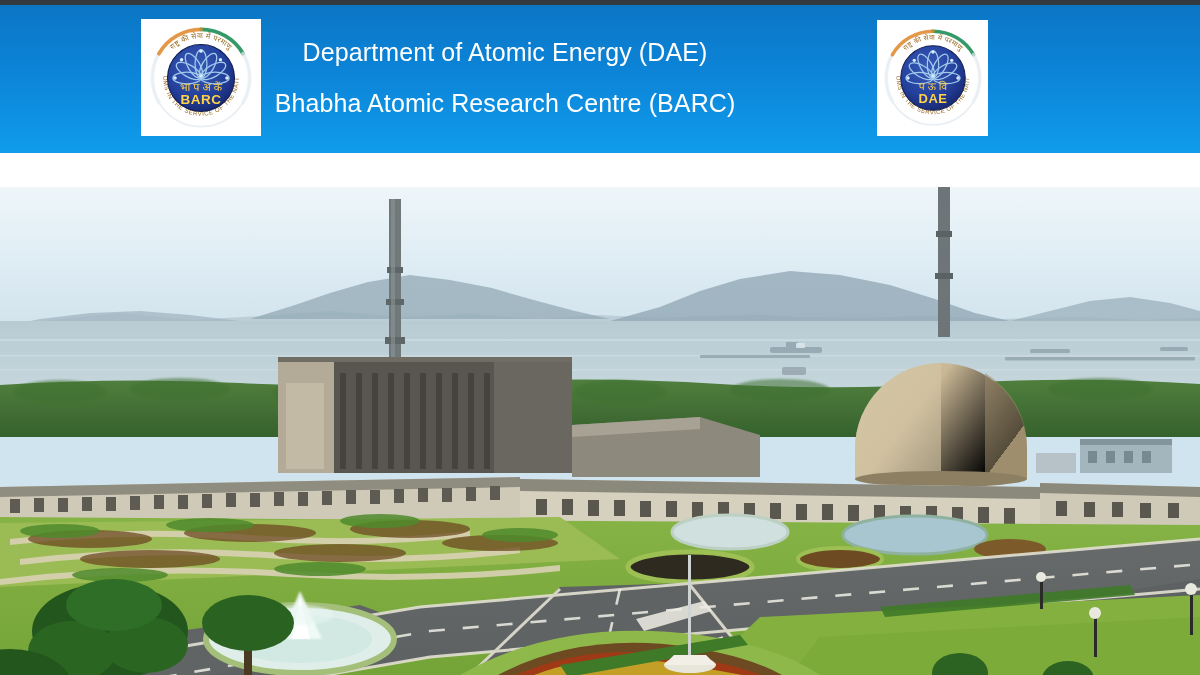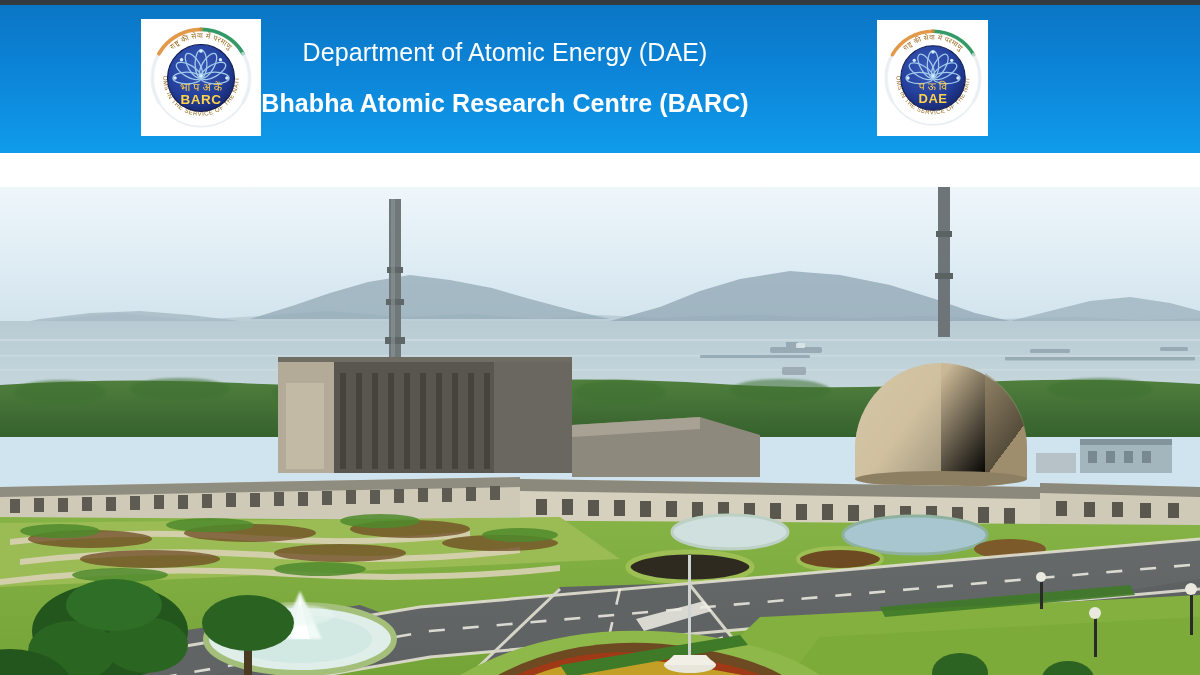--- a/index.html
+++ b/index.html
@@ -62,21 +62,21 @@
     color: #ffffff;
     font-size: 25px;
     font-weight: 400;
     letter-spacing: .1px;
     white-space: nowrap;
     text-align: center;
   }
   .banner-text .line2 {
     color: #ffffff;
     font-size: 25px;
-    font-weight: 700;
+    font-weight: 400;
     letter-spacing: .1px;
     white-space: nowrap;
     text-align: right;
   }
 
   
   .gutter {
     position: absolute; left: 0; top: 153px;
     width: 1200px; height: 34px;
     background: #ffffff;

